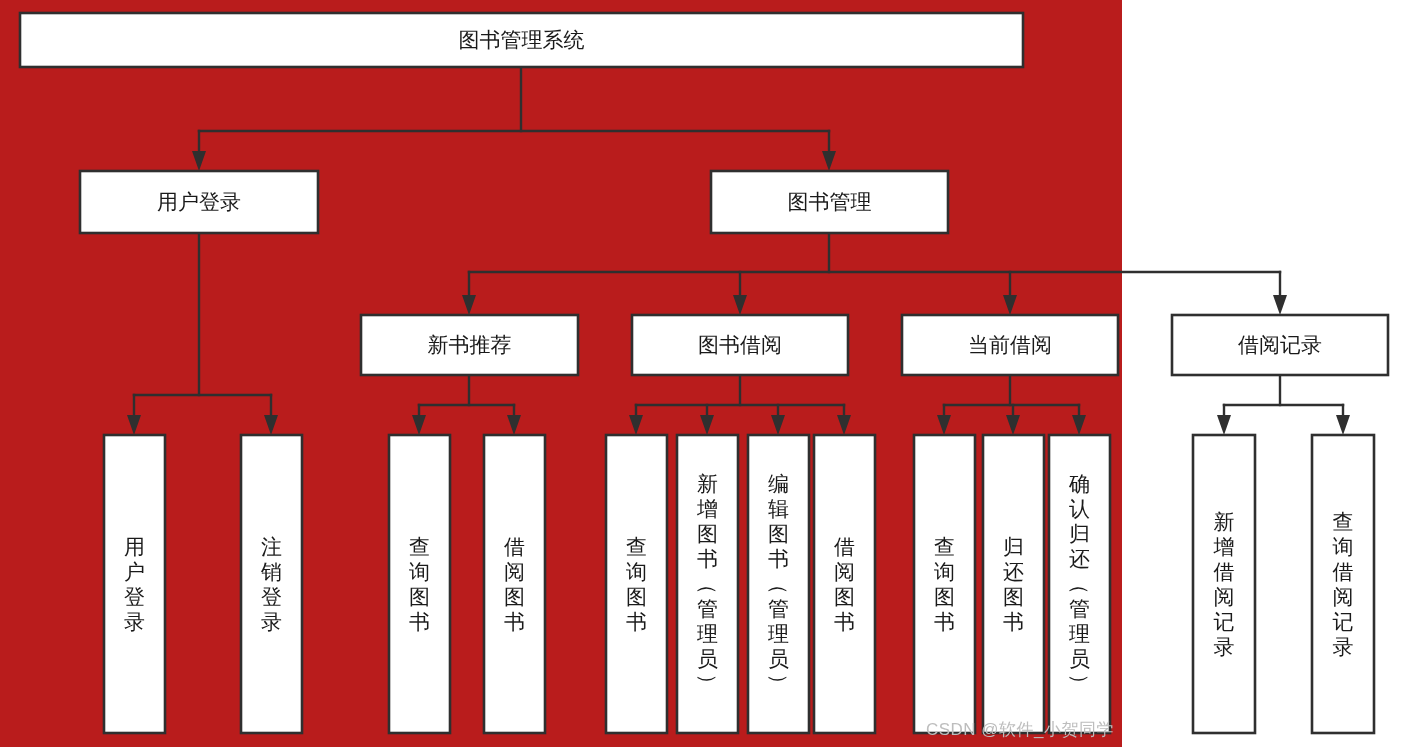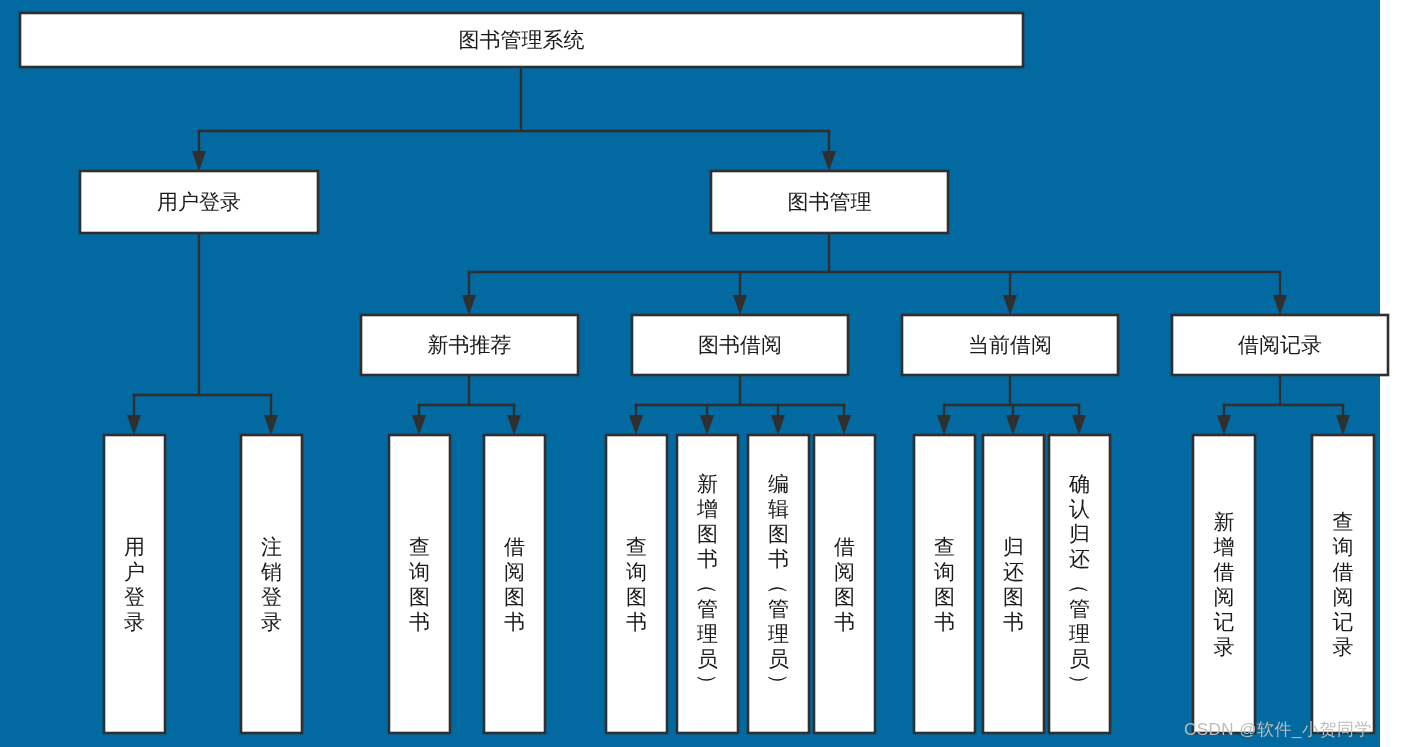--- a/index.html
+++ b/index.html
@@ -8,23 +8,23 @@
     background: #ffffff;
   }
   body {
     width: 1405px;
     height: 747px;
     font-family: "Liberation Sans", "DejaVu Sans", sans-serif;
     overflow: hidden;
   }
   #diagram-root {
     position: relative;
-    width: 1380px;
+    width: 1122px;
     height: 747px;
-    background: #0369a1;
+    background: #b91c1c;
   }
   svg.diagram {
     position: absolute;
     left: 0;
     top: 0;
     width: 1405px;
     height: 747px;
   }
   .node-box {
     fill: #ffffff;

